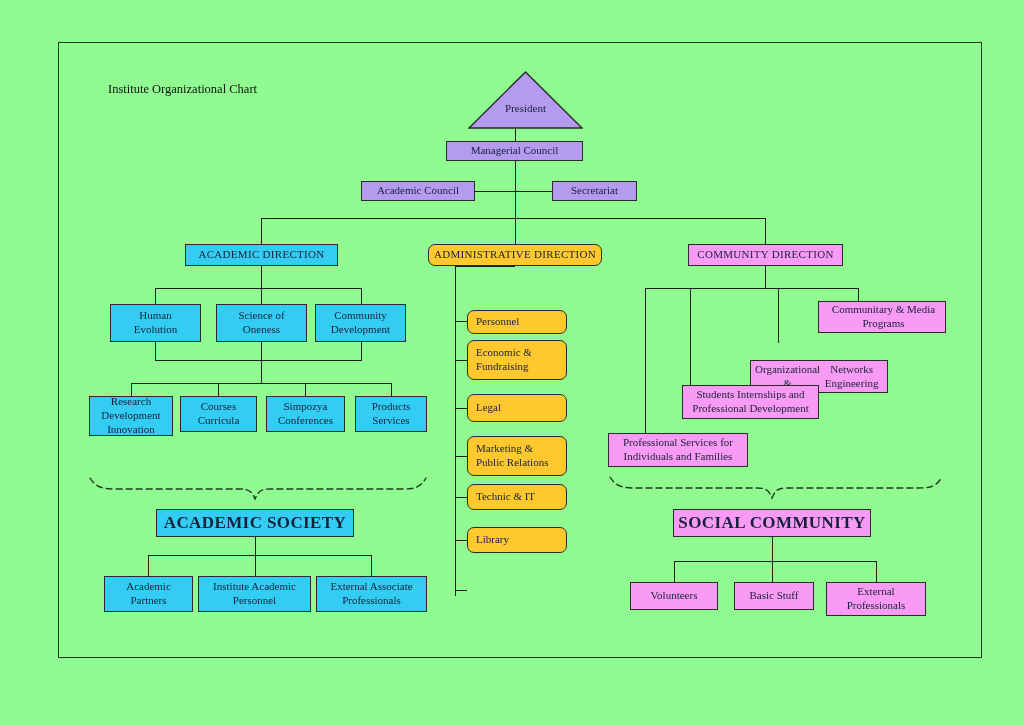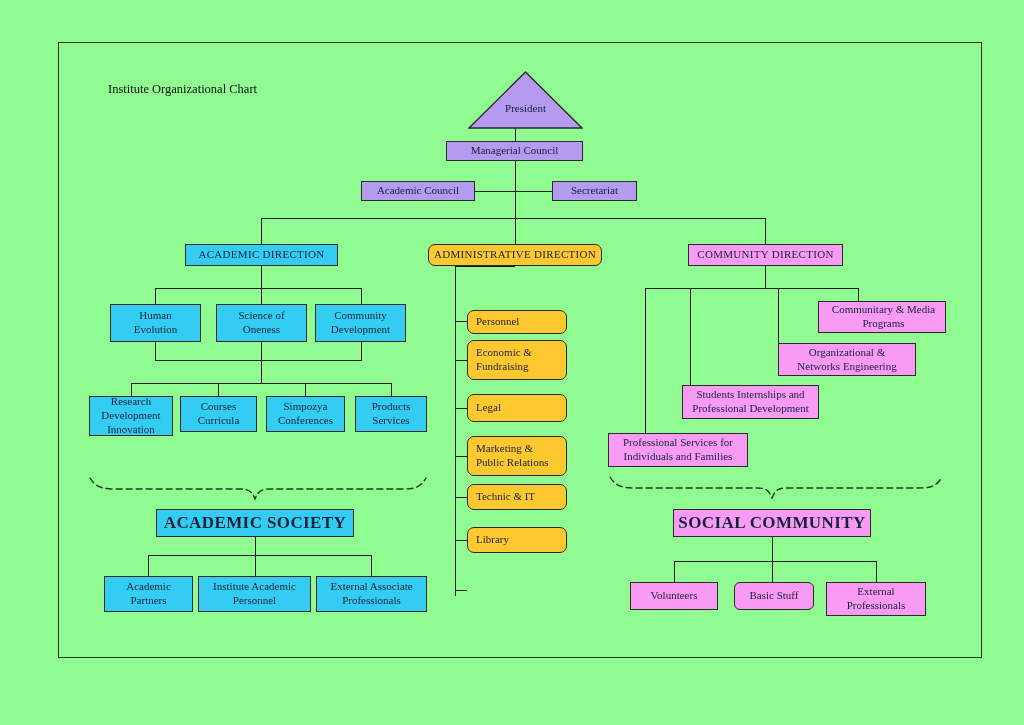--- a/index.html
+++ b/index.html
@@ -273,21 +273,21 @@
   <div class="ln lnv" style="left:858px; top:288px; height:13px;"></div>
   <div class="ln lnv" style="left:778px; top:288px; height:55px;"></div>
   <div class="ln lnv" style="left:690px; top:288px; height:97px;"></div>
   <div class="ln lnv" style="left:645px; top:288px; height:145px;"></div>
 
   <div class="node pink" style="left:818px; top:301px; width:128px; height:32px; flex-direction:column;padding-left:7px;">
     <span>Communitary &amp; Media</span>
     <span>Programs</span>
   </div>
 
-  <div class="node pink" style="left:750px; top:343px; width:138px; height:33px; flex-direction:column;margin-left:28px;">
+  <div class="node pink" style="left:750px; top:360px; width:138px; height:33px; ">
     <span>Organizational &amp;</span>
     <span>Networks Engineering</span>
   </div>
 
   <div class="node pink" style="left:682px; top:385px; width:137px; height:34px; flex-direction:column;">
     <span>Students Internships and</span>
     <span>Professional Development</span>
   </div>
 
   <div class="node pink" style="left:608px; top:433px; width:140px; height:34px; flex-direction:column;">
@@ -302,21 +302,21 @@
   <div class="ln lnv" style="left:772px; top:537px; height:24px;"></div>
   <div class="ln lnh" style="left:674px; top:561px; width:202px;"></div>
   <div class="ln lnv" style="left:674px; top:561px; height:21px;"></div>
   <div class="ln lnv" style="left:772px; top:561px; height:21px;"></div>
   <div class="ln lnv" style="left:876px; top:561px; height:21px;"></div>
 
   <div class="node pink" style="left:630px; top:582px; width:88px; height:28px;">
     <span>Volunteers</span>
   </div>
 
-  <div class="node pink" style="left:734px; top:582px; width:80px; height:28px;border-radius:6px;">
+  <div class="node pink" style="left:734px; top:582px; width:80px; height:28px;">
     <span>Basic Stuff</span>
   </div>
 
   <div class="node pink" style="left:826px; top:582px; width:100px; height:34px; flex-direction:column;">
     <span>External</span>
     <span>Professionals</span>
   </div>
 
   <svg class="braces" viewBox="0 0 1024 725">
     <path d="M 90,478 C 96,488 104,489 116,489 L 240,489 C 250,489 252,492 255,499 C 258,492 260,489 270,489 L 402,489 C 414,489 420,488 426,478" fill="none" stroke="#1f3d1f" stroke-width="1.4" stroke-dasharray="6,4" stroke-linecap="round"></path>

